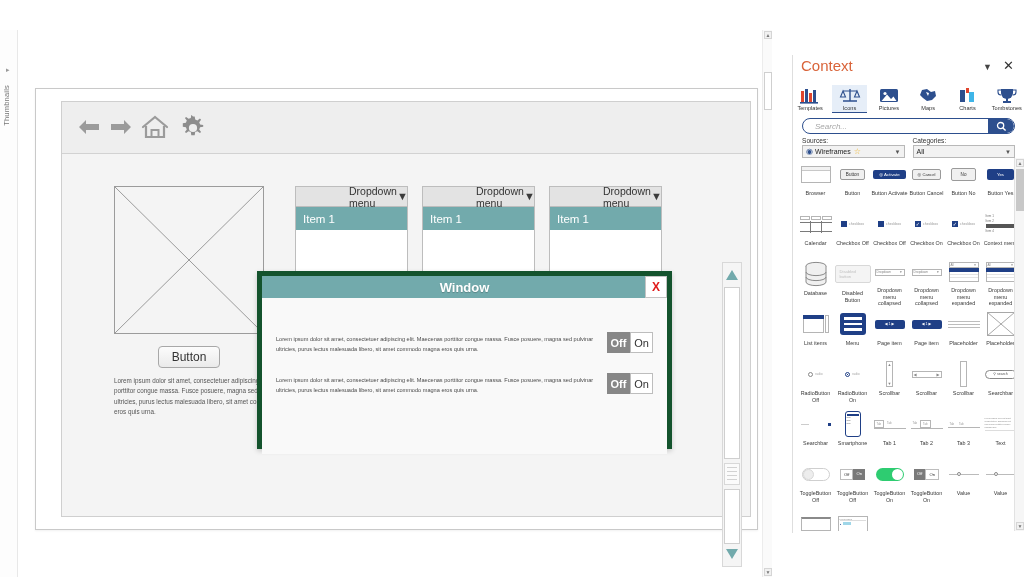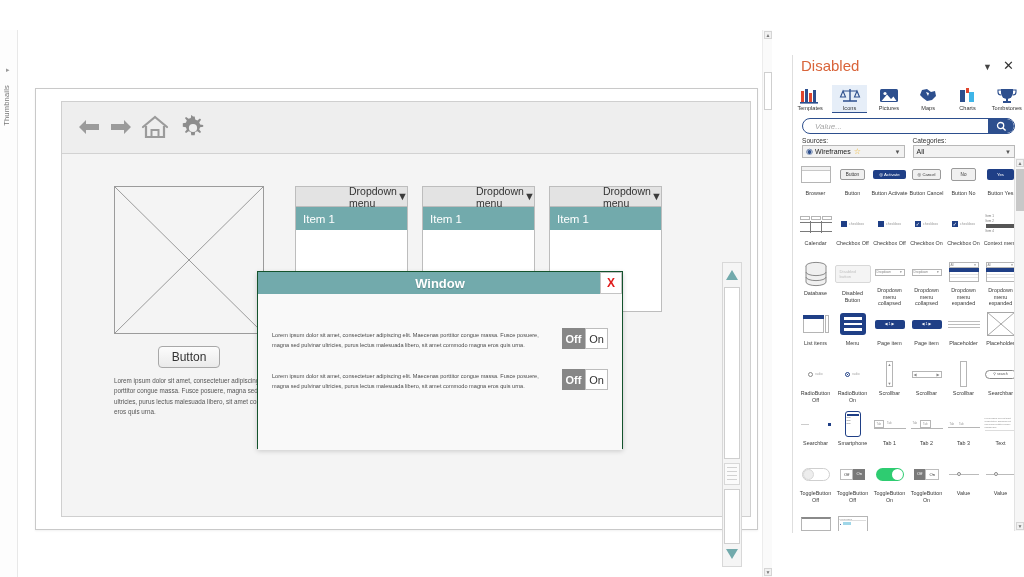--- a/index.html
+++ b/index.html
@@ -111,22 +111,22 @@
   .ddm-body{
     height:82px; background:#ffffff;
     border:1px solid #bdbdbd; border-top:none;
   }
   #ddm-1{ left:233px; }
   #ddm-2{ left:360px; }
   #ddm-3{ left:487px; }
 
   
   #dialog{
-    position:absolute; left:238px; top:241px; width:366px; height:178px;
-    background:#f7f7f7; border:1px solid #14532d;
+    position:absolute; left:238px; top:241px; width:415px; height:178px;
+    background:#f7f7f7; border:5px solid #14532d;
     box-shadow:0 2px 5px rgba(0,0,0,.18);
   }
   #dialog-title-bar{
     position:relative; height:22px; background:#72aaac;
     display:flex; align-items:center; justify-content:center;
   }
   #dialog-title{
     color:#ffffff; font-size:13px; font-weight:bold;
     text-shadow:0 1px 1px rgba(0,0,0,.22);
   }
@@ -408,21 +408,21 @@
           <span class="toggle-on">On</span>
         </div>
       </div>
     </div>
   </div>
 </div>
 
 <div id="library">
 
   <div id="lib-header">
-    <span id="lib-title">Disabled</span>
+    <span id="lib-title">Context</span>
     <span id="lib-collapse">▼</span>
     <span id="lib-close">✕</span>
   </div>
 
   <div id="lib-tabs">
     <div class="lib-tab">
       <svg width="22" height="17" viewBox="0 0 22 17">
         <rect x="2" y="4" width="3" height="11" fill="#e0452e"></rect>
         <rect x="6" y="2" width="3" height="13" fill="#2d4f8e"></rect>
         <rect x="10" y="6" width="3" height="9" fill="#e0452e"></rect>
@@ -469,21 +469,21 @@
         <path d="M5 3 L2 3 L2 5 A3 3 0 0 0 5 8 M17 3 L20 3 L20 5 A3 3 0 0 1 17 8" fill="none" stroke="#2d4f8e" stroke-width="1.1"></path>
         <rect x="10" y="11" width="2" height="3" fill="#2d4f8e"></rect>
         <rect x="7" y="14" width="8" height="2" fill="#2d4f8e"></rect>
       </svg>
       <span class="lib-tab-label">Tombstones</span>
     </div>
   </div>
 
   <div id="lib-search-wrap">
     <div id="lib-search">
-      <span id="lib-search-text">Value...</span>
+      <span id="lib-search-text">Search...</span>
       <span id="lib-search-btn">
         <svg width="11" height="11" viewBox="0 0 11 11">
           <circle cx="4.6" cy="4.6" r="3.1" fill="none" stroke="#ffffff" stroke-width="1.3"></circle>
           <line x1="6.9" y1="6.9" x2="9.6" y2="9.6" stroke="#ffffff" stroke-width="1.4"></line>
         </svg>
       </span>
     </div>
   </div>
 
   <div id="lib-filters">

